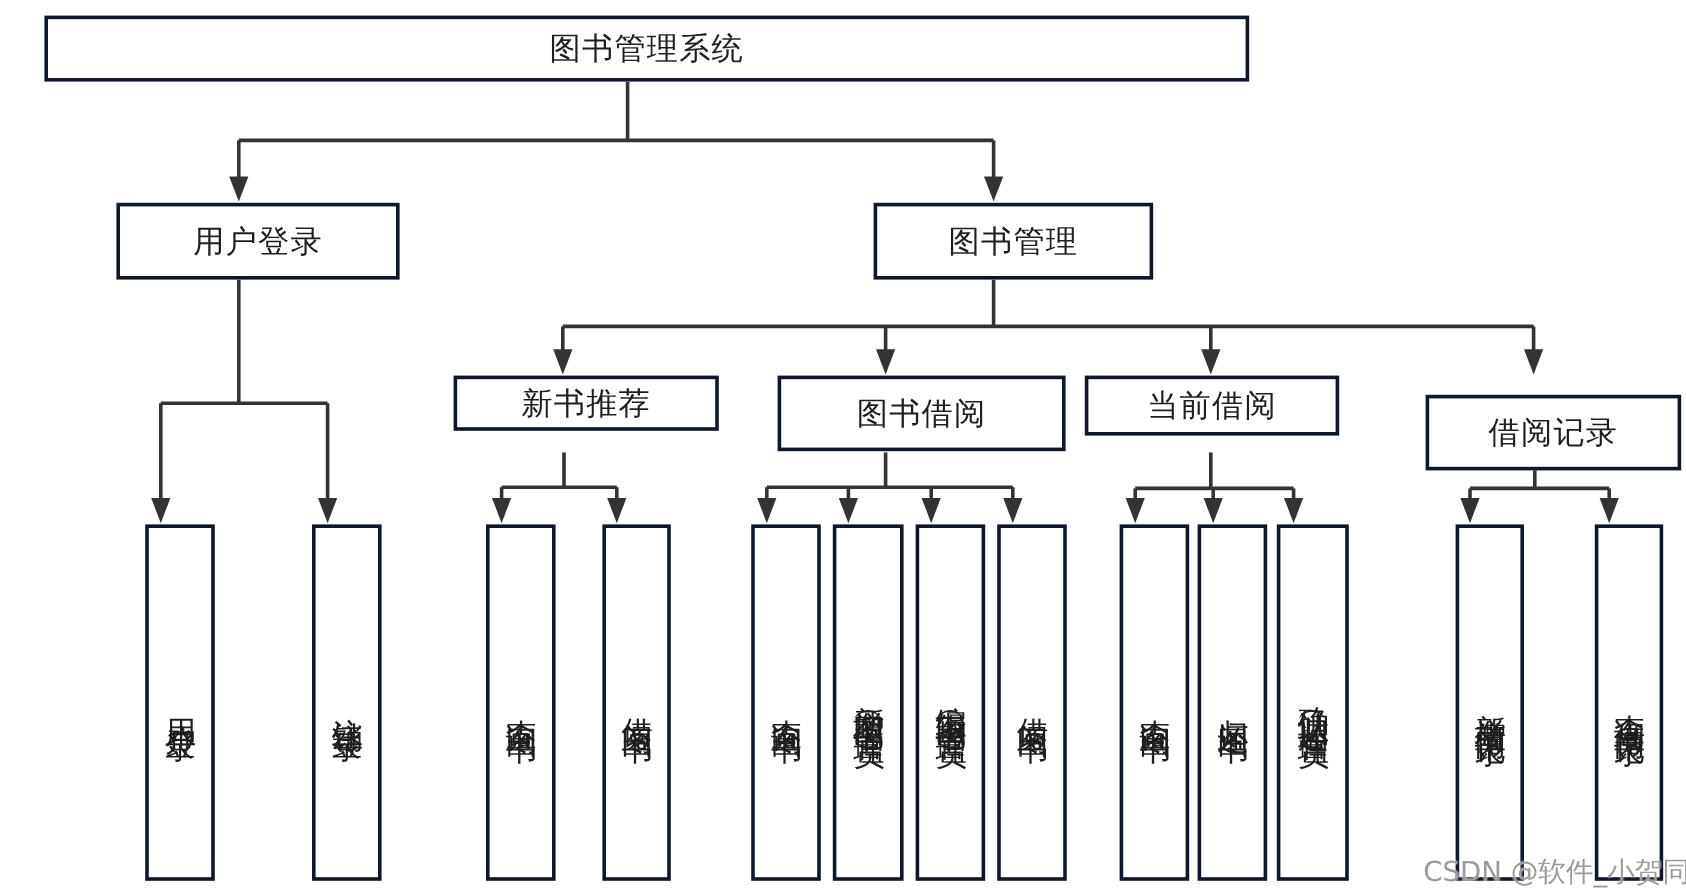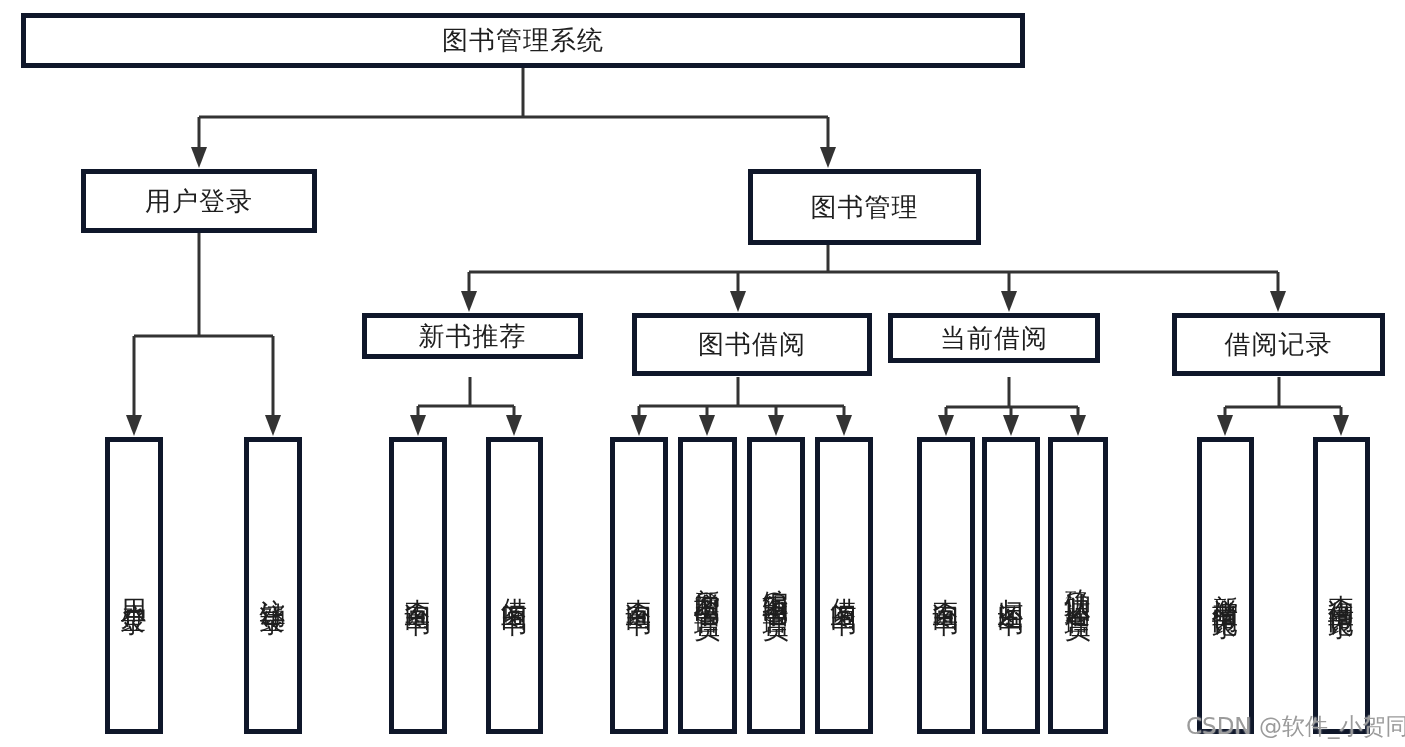--- a/index.html
+++ b/index.html
@@ -17,27 +17,28 @@
   }
   svg.connectors {
     position: absolute;
     left: 0;
     top: 0;
     z-index: 1;
   }
   .node {
     position: absolute;
     box-sizing: border-box;
-    border: 5px solid #0f172a;
+    border: 3px solid #0f172a;
     background: #ffffff;
     display: flex;
     align-items: center;
     justify-content: center;
     color: #1e1e1e;
     z-index: 2;
+    margin-left: 16px;
   }
   .node.hlabel {
     font-size: 26px;
     letter-spacing: 1px;
     white-space: nowrap;
   }
   .node.leaf .vtext {
     writing-mode: vertical-rl;
     text-orientation: mixed;
     font-size: 26px;
@@ -127,26 +128,26 @@
       <polygon points="1003,415 1019,415 1011,436"></polygon>
       <polygon points="1070,415 1086,415 1078,436"></polygon>
       <polygon points="1217,415 1233,415 1225,436"></polygon>
       <polygon points="1333,415 1349,415 1341,436"></polygon>
     </g>
   </svg>
 
   <div class="node hlabel" style="left:21px; top:13px; width:1004px; height:55px;">图书管理系统</div>
 
   <div class="node hlabel" style="left:81px; top:169px; width:236px; height:64px;">用户登录</div>
-  <div class="node hlabel" style="left:748px; top:169px; width:233px; height:76px;">图书管理</div>
+  <div class="node hlabel" style="left:712px; top:169px; width:233px; height:64px;">图书管理</div>
 
   <div class="node hlabel" style="left:362px; top:313px; width:221px; height:46px;">新书推荐</div>
   <div class="node hlabel" style="left:632px; top:313px; width:240px; height:63px;">图书借阅</div>
   <div class="node hlabel" style="left:888px; top:313px; width:212px; height:50px;">当前借阅</div>
-  <div class="node hlabel" style="left:1172px; top:313px; width:213px; height:63px;text-align:center;">借阅记录</div>
+  <div class="node hlabel" style="left:1172px; top:329px; width:213px; height:63px;text-align:center;">借阅记录</div>
 
   <div class="node leaf" style="left:105px; top:437px; width:58px; height:297px;">
     <span class="vtext">用户登录</span>
   </div>
   <div class="node leaf" style="left:244px; top:437px; width:58px; height:297px;">
     <span class="vtext">注销登录</span>
   </div>
 
   <div class="node leaf" style="left:389px; top:437px; width:58px; height:297px;">
     <span class="vtext">查询图书</span>

